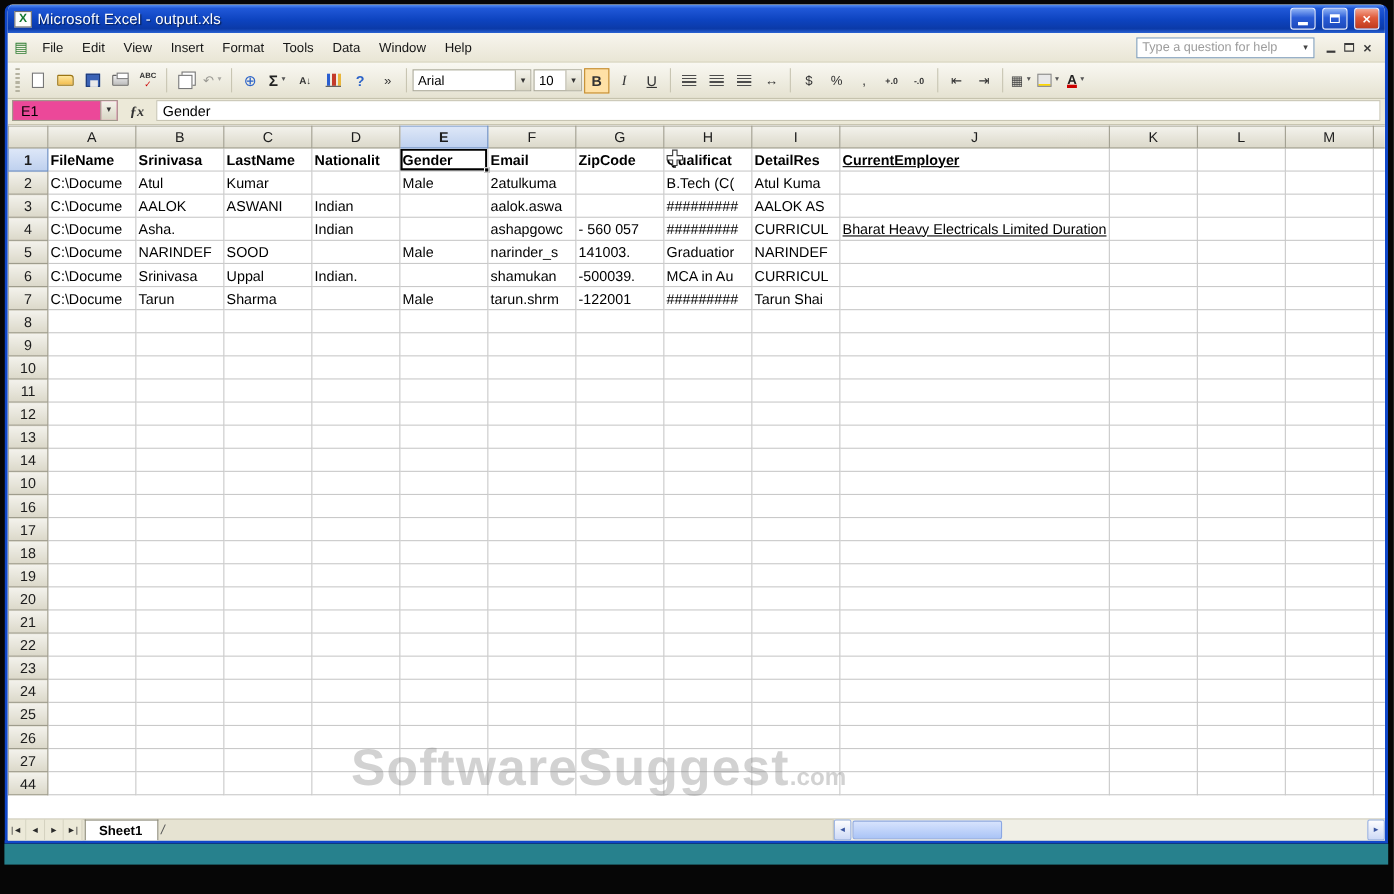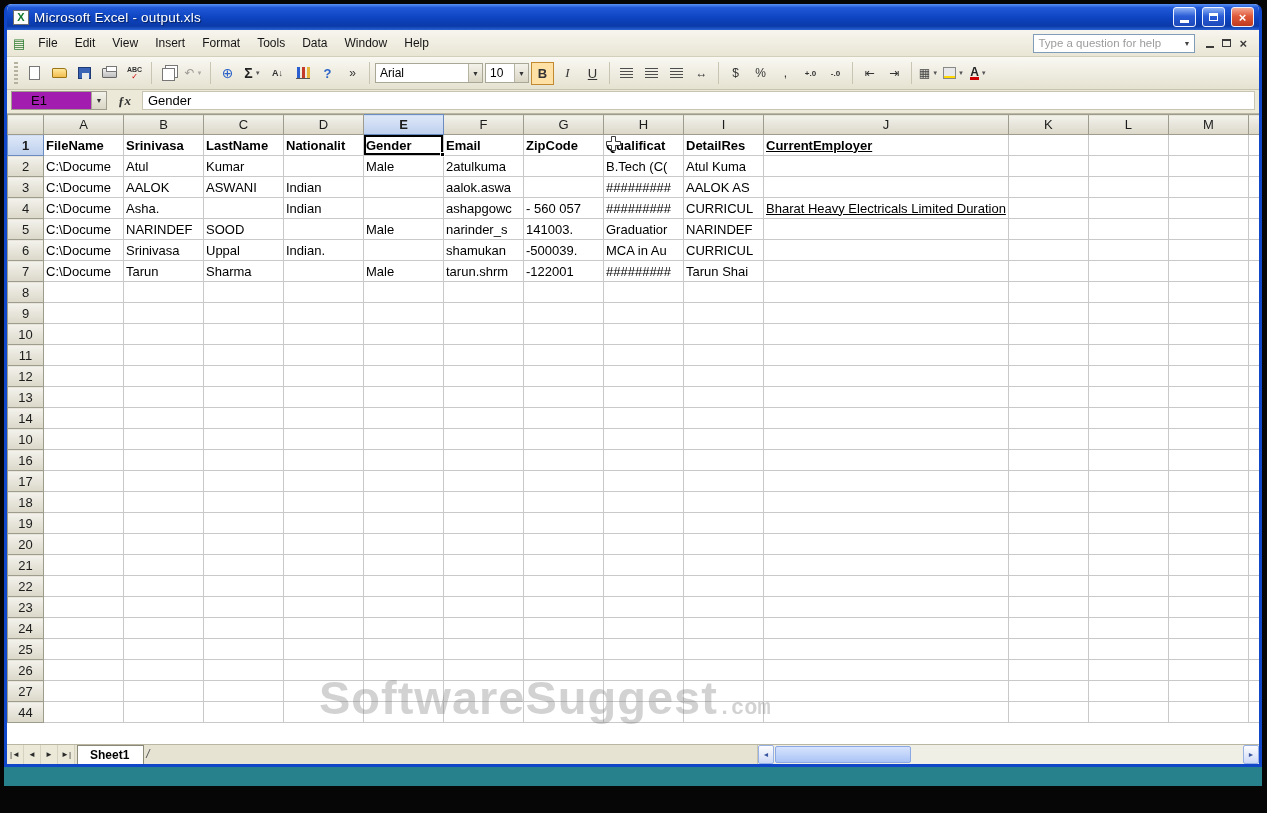--- a/index.html
+++ b/index.html
@@ -80,21 +80,21 @@
   .font-combo { width:108px; }
   .size-combo { width:44px; }
   .dec-ic { font-size:8px; font-weight:bold; color:#333; }
   .fc-a { font-weight:bold; font-size:12px; line-height:10px; border-bottom:3px solid #c00; color:#222; }
   .fill-ic { width:13px; height:12px; border:1px solid #888; background:linear-gradient(180deg,#e8e8e8 0 8px,#ffd800 8px 12px); }
   .borders-ic { font-size:12px; color:#444; }
 
   
   .formulabar { height:24px; flex:none; display:flex; align-items:center; gap:4px; padding:0 4px 2px 4px;
                 background:#ece9d8; border-bottom:1px solid #b9b6a2; font-size:13px; }
-  .namebox { width:96px; height:19px; background:#a21caf; border:1px solid #9e9c8c; display:flex; align-items:center; padding-left:19px;text-align:right; }
+  .namebox { width:96px; height:19px; background:#ec4899; border:1px solid #9e9c8c; display:flex; align-items:center; padding-left:7px;text-align:right; }
   .nb-arr { margin-left:auto; width:15px; height:17px; border-left:1px solid #a9a795;
             background:linear-gradient(#f4f3eb,#d9d6c5); font-size:7px; color:#333;
             display:flex; align-items:center; justify-content:center; }
   .fx { font-style:italic; font-family:"Liberation Serif",serif; font-weight:bold; color:#333; padding:0 7px; }
   .formula-field { flex:1; height:19px; background:#fff; border:1px solid #c8c5b3; display:flex; align-items:center; padding-left:5px; }
 
   
   .grid-wrap { flex:1; position:relative; display:flex; align-items:stretch; background:#fff; overflow:hidden; }
   table.grid { border-collapse:collapse; table-layout:fixed; flex:none; align-self:flex-start; background:#fff; }
   col.rh { width:36px; } col.c { width:80px; }
@@ -108,21 +108,21 @@
   td.cell.b { font-weight:bold; }
   td.cell.spill { overflow:visible; }
   td.cell .sp { position:relative; z-index:2; white-space:nowrap;text-decoration:underline; }
   td.cell.active { position:relative; overflow:visible; box-shadow:inset 0 0 0 2px #000; z-index:3; }
   td.cell.active .fh { position:absolute; right:-2px; bottom:-2px; width:5px; height:5px; background:#000; border:1px solid #fff; }
 
   .cell-cursor { position:absolute; left:598px; top:21px; z-index:6; pointer-events:none; }
 
   .watermark { position:absolute; left:312px; top:556px; z-index:5; pointer-events:none;
                font-weight:bold; color:rgba(118,118,118,.33); font-size:47px; letter-spacing:1px; white-space:nowrap; }
-  .watermark .wm-suffix { font-size:22px; letter-spacing:0;font-family:Liberation Mono, monospace; }
+  .watermark .wm-suffix { font-size:22px; letter-spacing:0; }
   .sc-btn { height:16px; flex:none; background:linear-gradient(180deg,#fdfdfe,#cdd9f6);
             border:1px solid #98b1e4; border-radius:2px; color:#3a55a0; font-size:7px;
             display:flex; align-items:center; justify-content:center; }
   .sc-btn.h { width:16px; height:100%; }
 
   
   .tabbar { height:20px; flex:none; display:flex; align-items:stretch; background:#e6e3d2; border-top:1px solid #b9b6a2; font-size:12px; }
   .tnav { width:17px; display:flex; align-items:center; justify-content:center; font-size:8px; color:#2b2b2b;
           background:#ece9d8; border-right:1px solid #d5d2c0; }
   .sheet-tab { background:#fff; border:1px solid #8a8876; border-bottom:none; padding:2px 14px 0 12px;

